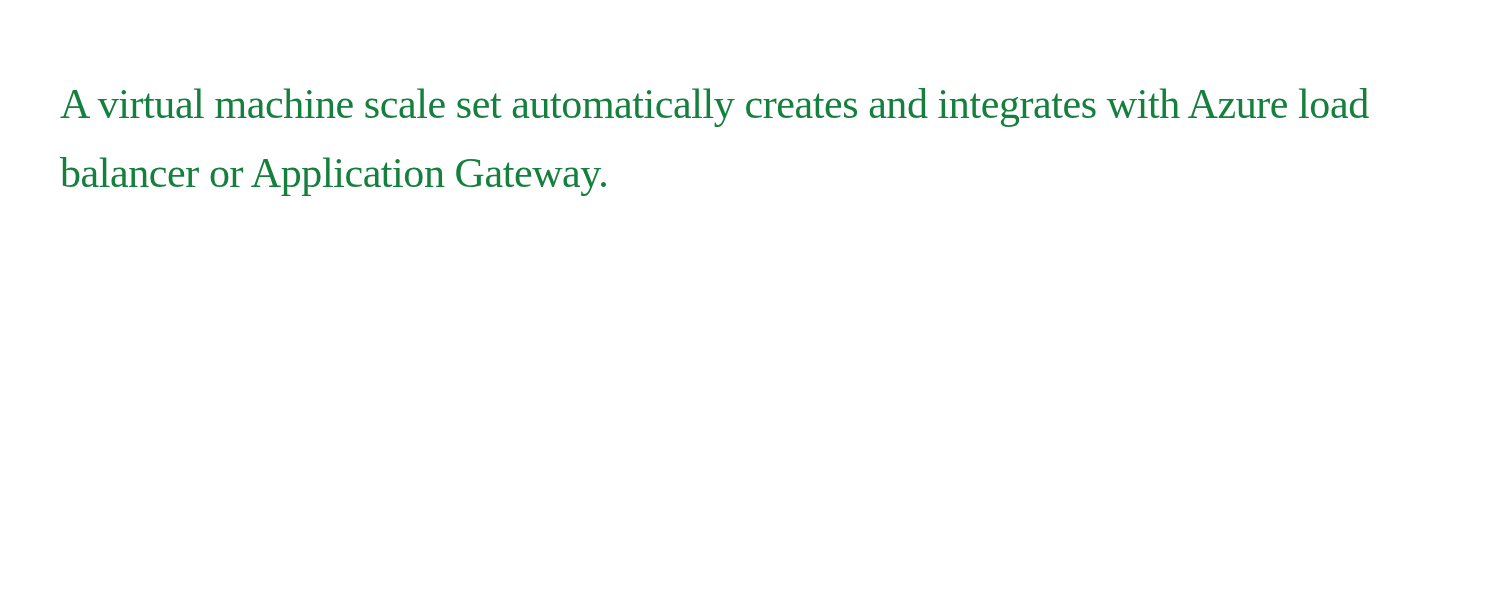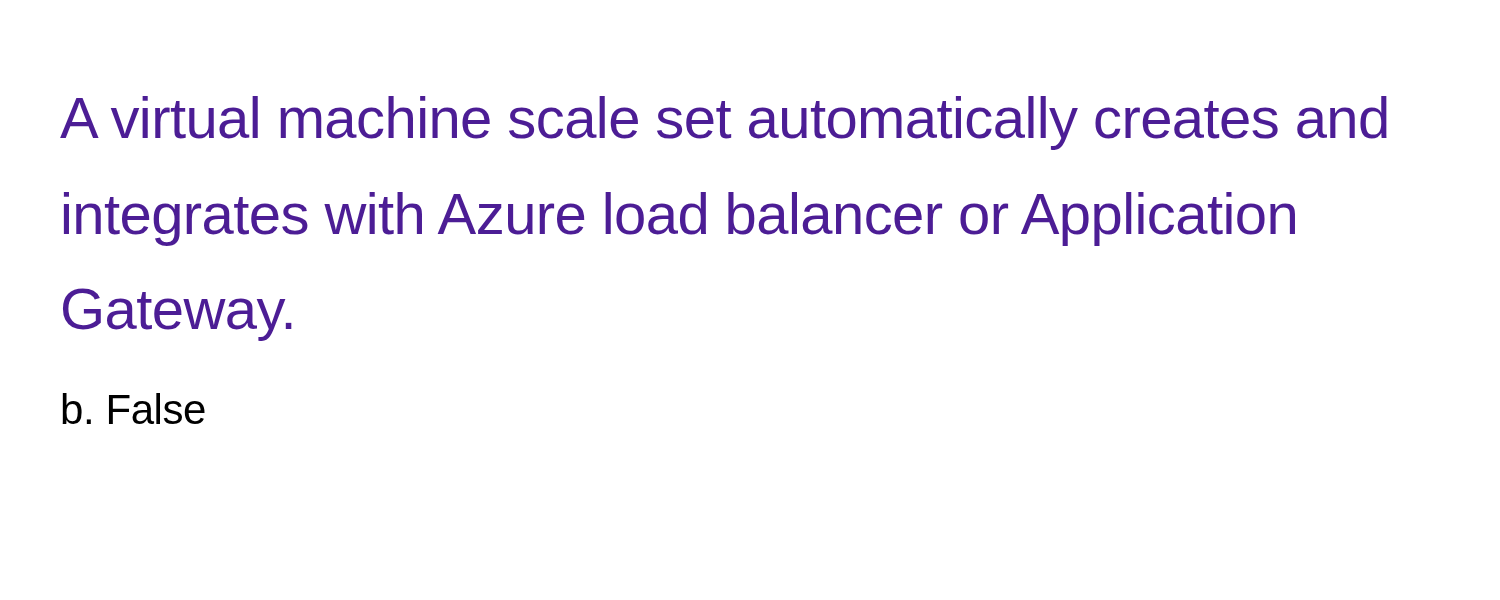--- a/index.html
+++ b/index.html
@@ -8,40 +8,37 @@
       box-sizing: border-box;
     }
     body {
       width: 1500px;
       height: 600px;
       background: #ffffff;
       font-family: -apple-system, BlinkMacSystemFont, "Segoe UI", Helvetica, Arial, sans-serif;
       padding: 70px 60px;
     }
     .question-text {
-      font-size: 58px;
+      font-size: 42px;
       line-height: 1.65;
-      color: #4c1d95;
+      color: #15803d;
       font-weight: 400;
       letter-spacing: -0.01em;
+      font-family: Liberation Serif, serif;
     }
     .options {
       margin-top: 20px;
     }
     .option {
       font-size: 42px;
       line-height: 1.55;
       color: #000000;
       font-weight: 400;
       letter-spacing: -0.01em;
     }
   </style>
 </head>
 <body>
 
 <div class="question-text">A virtual machine scale set automatically creates and integrates with Azure load balancer or Application Gateway.</div>
 
 <div class="options">
-  <div class="option">
-    <span>b.</span>
-    <span>False</span>
-  </div>
 </div>
 
 </body></html>

